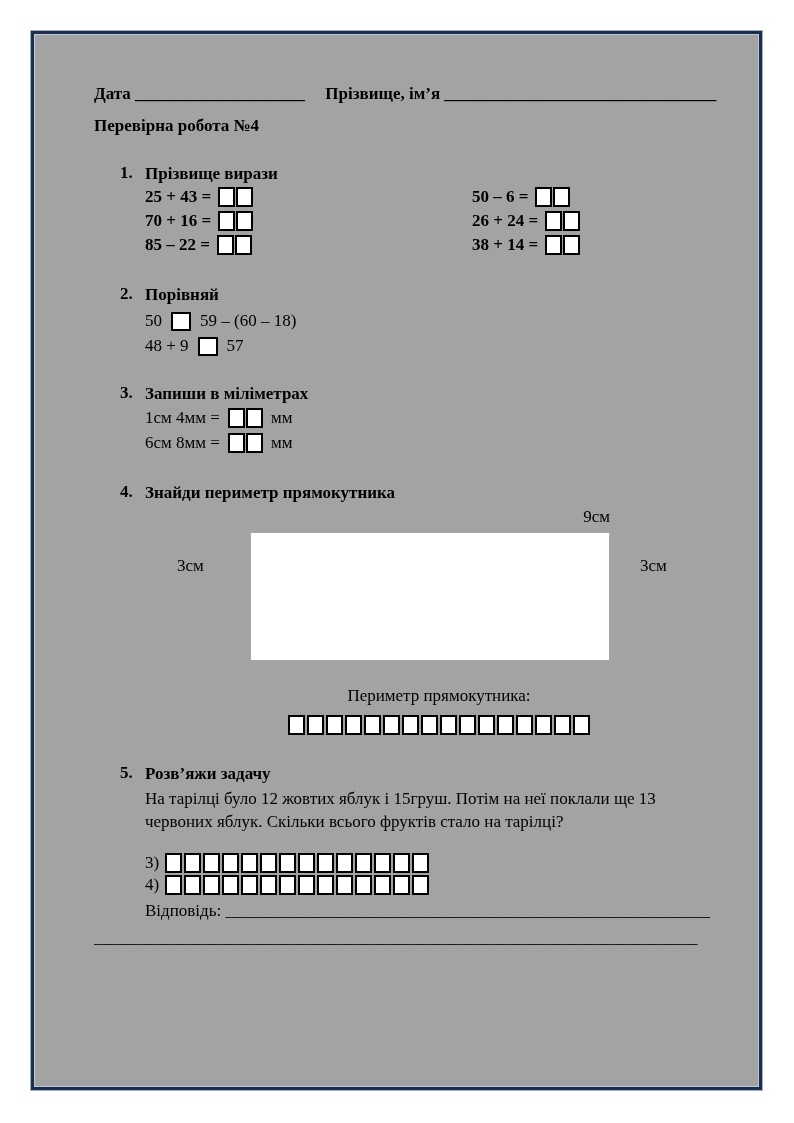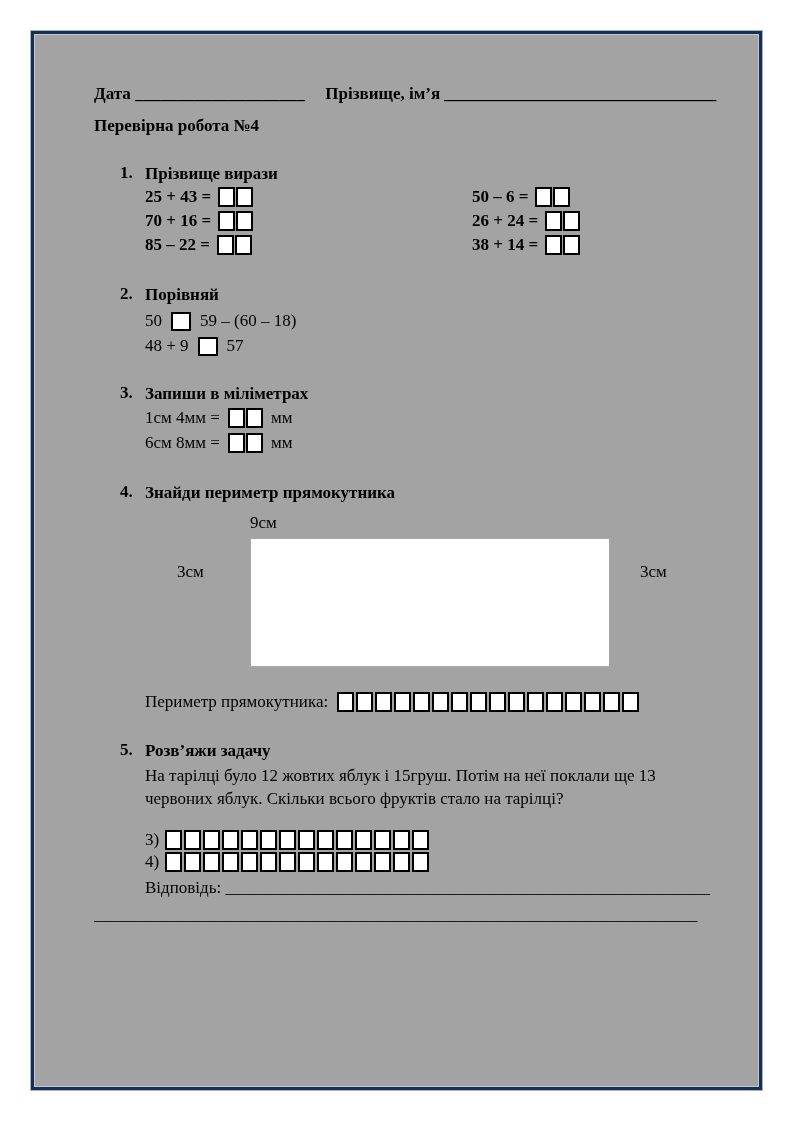--- a/index.html
+++ b/index.html
@@ -41,27 +41,27 @@
 
   .cmp-row { display:flex; align-items:flex-end; gap:9px; height:25px; white-space:nowrap; }
   .mm-row  { display:flex; align-items:center; gap:8px; height:25px; white-space:nowrap; }
 
   .t1 { margin-top:26px; }
   .t2 { margin-top:27px; }
   .t3 { margin-top:27px; }
   .t4 { margin-top:27px; }
   .t5 { margin-top:28px; }
 
-  .fig-top { width:360px; margin-left:105px; text-align:left; margin-top:8px; line-height:22px; }
+  .fig-top { width:360px; margin-left:105px; text-align:right; margin-top:2px; line-height:22px; }
   .fig-row { display:flex; align-items:flex-start; margin-top:4px; }
   .fig-left { width:105px; padding-left:32px; padding-top:24px; flex:0 0 auto; }
   .rect { width:360px; height:129px; border:1px solid #a8a8a8; background:#fff; flex:0 0 auto; }
   .fig-right { padding-left:30px; padding-top:24px; }
 
-  .perimeter-row { display:flex; align-items:center; gap:9px; margin-top:25px; white-space:nowrap; }
+  .perimeter-row { display:flex; align-items:center; gap:9px; margin-top:25px; white-space:nowrap;flex-direction:column; }
 
   .problem { width:580px; line-height:23px; margin-top:2px; }
   .steps { margin-top:19px; }
   .step-row { display:flex; align-items:center; gap:6px; height:22px; }
   .answer-row { margin-top:5px; white-space:nowrap; overflow:hidden; }
   .extra-line { margin-left:0; margin-top:7px; white-space:nowrap; overflow:hidden; }
 </style>
 </head>
 <body>
 

